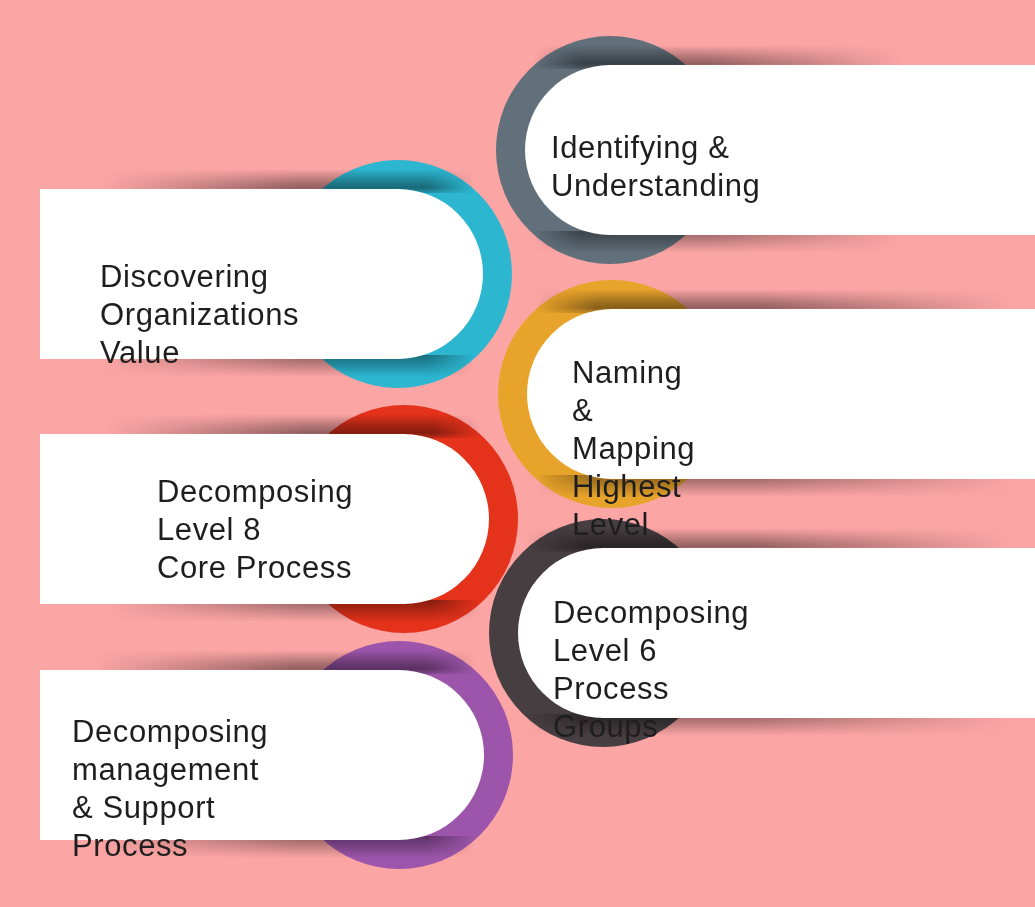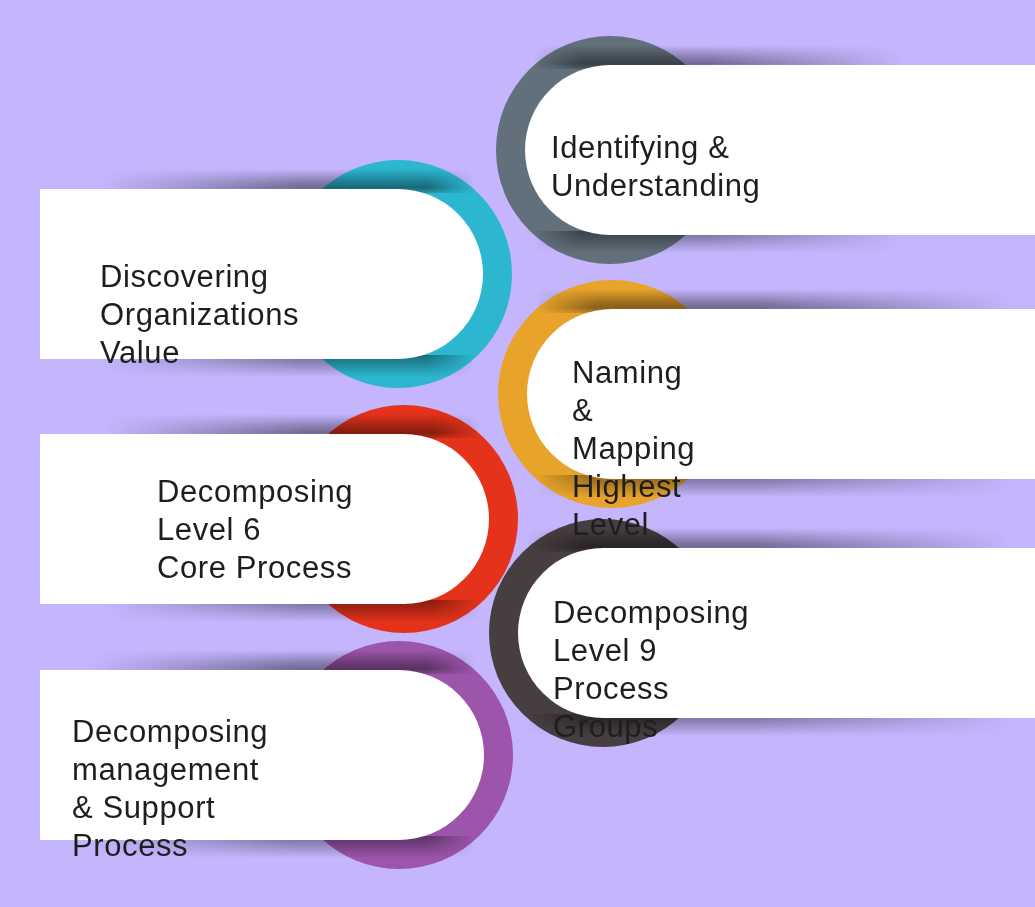--- a/index.html
+++ b/index.html
@@ -1,17 +1,17 @@
 <!DOCTYPE html>
 <html><head>
 <meta charset="utf-8">
 <style>
   html,body{margin:0;padding:0;background:#ffffff;}
   .canvas{
-    position:relative;width:1035px;height:907px;background:#c4b5fd;
+    position:relative;width:1035px;height:907px;background:#fca5a5;
     overflow:hidden;font-family:"Liberation Sans",sans-serif;
   }
   .item,.disc,.bar,.sh,.label{position:absolute;}
   .disc{width:228px;height:228px;border-radius:50%;}
   .bar{background:#ffffff;height:170px;}
   .bar.cap-left{border-radius:85px 0 0 85px;}
   .bar.cap-right{border-radius:0 85px 85px 0;}
   .label{
     font-size:31px;line-height:38px;color:#1e1e1e;letter-spacing:0.6px;
     font-weight:300;white-space:pre-line;z-index:4;
@@ -101,30 +101,30 @@
     <div class="bar cap-left"></div>
     <div class="label">Naming &amp; Mapping
 Highest Level</div>
   </div>
 
   <div class="item i4 side-l">
     <div class="disc" style="background: rgb(228, 50, 27);"></div>
     <div class="sh sh-top"></div>
     <div class="sh sh-bottom"></div>
     <div class="bar cap-right"></div>
-    <div class="label">Decomposing Level 6
+    <div class="label">Decomposing Level 8
 Core Process</div>
   </div>
 
   <div class="item i5 side-r">
     <div class="disc" style="background: rgb(71, 62, 65);"></div>
     <div class="sh sh-top"></div>
     <div class="sh sh-bottom"></div>
     <div class="bar cap-left"></div>
-    <div class="label">Decomposing Level 9
+    <div class="label">Decomposing Level 6
 Process Groups</div>
   </div>
 
   <div class="item i6 side-l">
     <div class="disc" style="background: rgb(156, 85, 170);"></div>
     <div class="sh sh-top"></div>
     <div class="sh sh-bottom"></div>
     <div class="bar cap-right"></div>
     <div class="label">Decomposing management
 &amp; Support Process</div>

